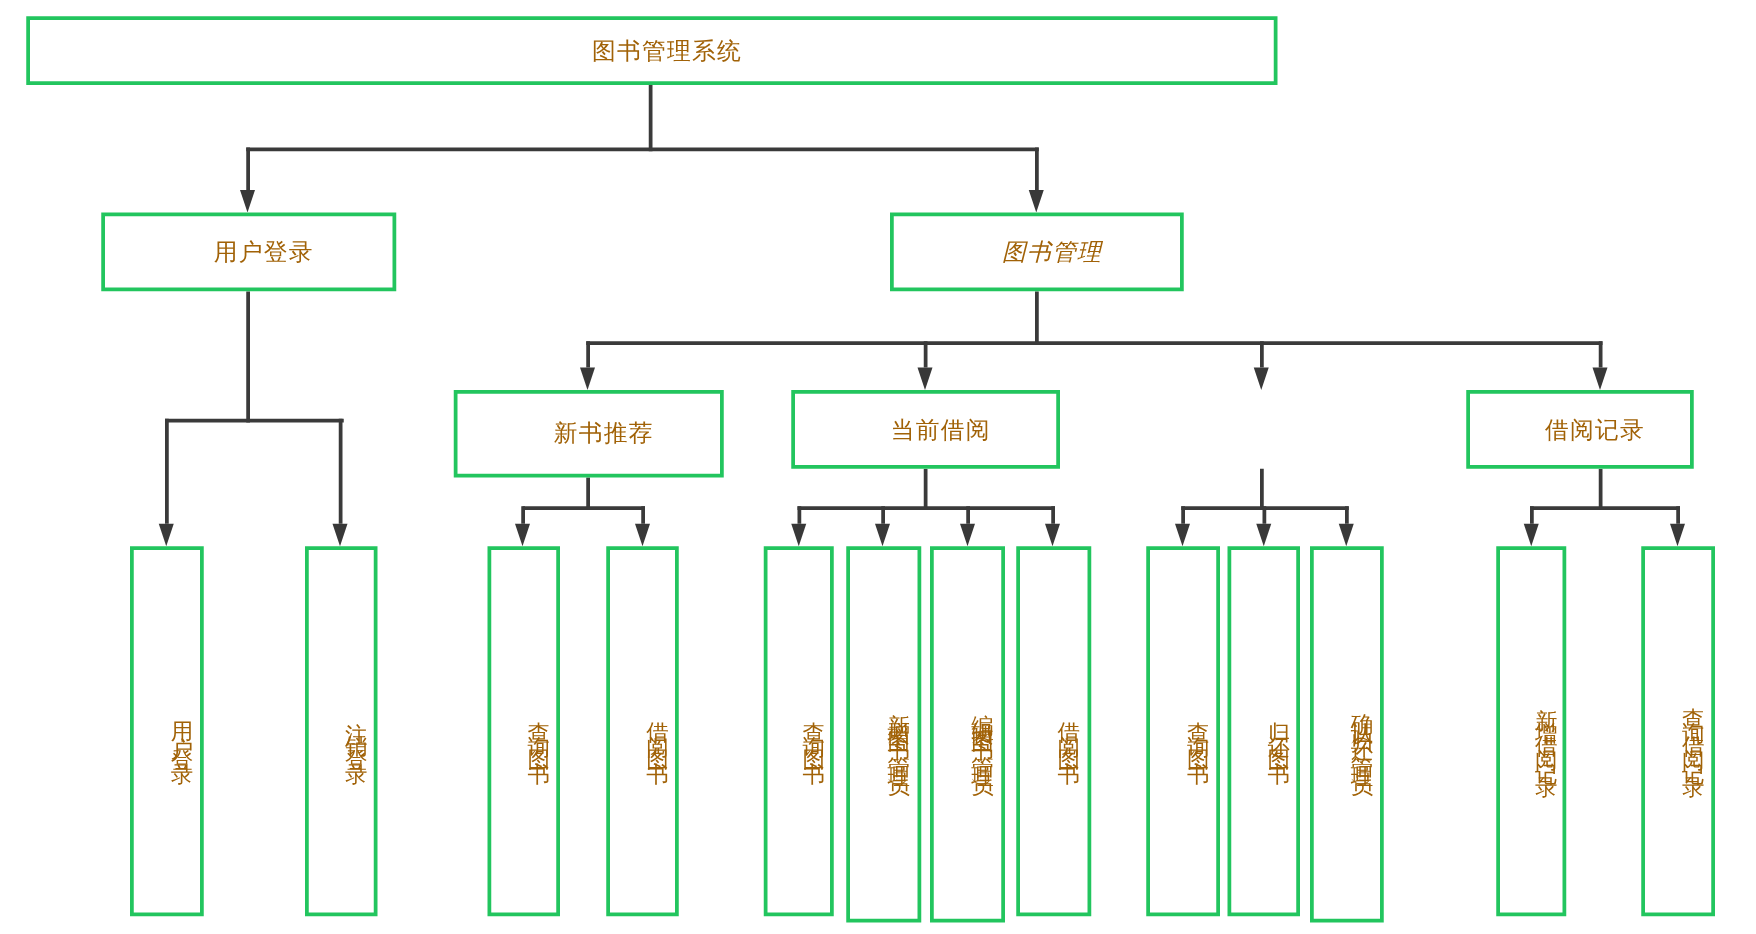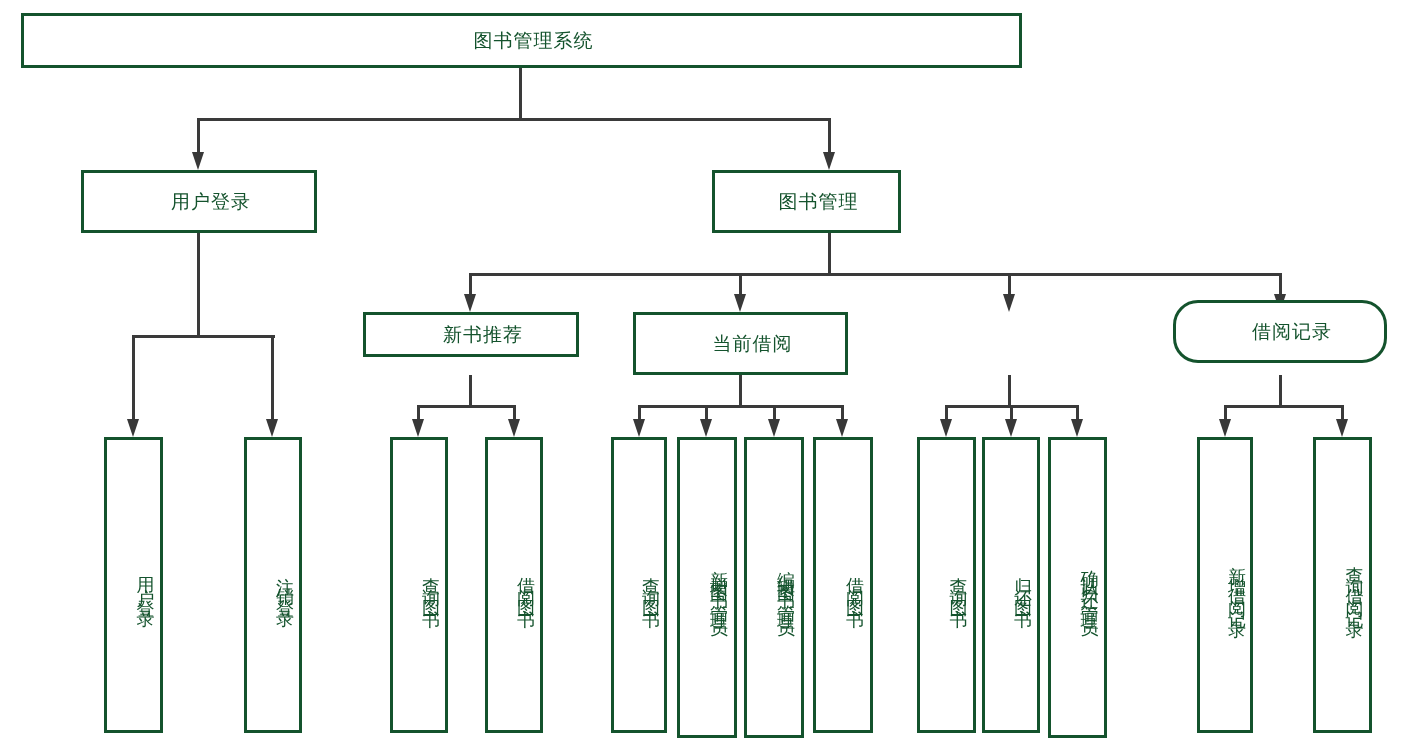--- a/index.html
+++ b/index.html
@@ -1,23 +1,23 @@
 <!DOCTYPE html>
 <html><head>
 <meta charset="utf-8">
 <style>
   html,body{margin:0;padding:0;background:#ffffff;}
   #stage{
     position:relative;width:1405px;height:747px;background:#ffffff;overflow:hidden;
     font-family:"Liberation Sans","DejaVu Sans",sans-serif;color:#1a1a1a;
   }
   .box{
-    position:absolute;background:#ffffff;border:3px solid #14532d;box-sizing:border-box;
+    position:absolute;background:#ffffff;border:3px solid #22c55e;box-sizing:border-box;
     display:flex;align-items:center;justify-content:center;
-    font-size:19px;letter-spacing:1px;color:#14532d;z-index:2;padding-left:24px;
+    font-size:19px;letter-spacing:1px;color:#a16207;z-index:2;padding-left:24px;
   }
   .vbox{
     writing-mode:vertical-rl;text-orientation:mixed;
     font-size:18px;letter-spacing:11px;line-height:1;
   }
   .vbox.tight{letter-spacing:7px;}
   .hl,.vl{position:absolute;background:#3a3a3a;z-index:1;}
   .hl{height:3px;}
   .vl{width:3px;}
   .ah{
@@ -31,25 +31,25 @@
   }
 </style>
 </head>
 <body>
 
 <div id="stage">
 
   <div class="box" style="left:21px;top:13px;width:1001px;height:55px;">图书管理系统</div>
 
   <div class="box" style="left:81px;top:170px;width:236px;height:63px;">用户登录</div>
-  <div class="box" style="left:712px;top:170px;width:189px;height:63px;">图书管理</div>
+  <div class="box" style="left:712px;top:170px;width:235px;height:63px;font-style:italic;">图书管理</div>
 
-  <div class="box" style="left:363px;top:312px;width:216px;height:45px;">新书推荐</div>
+  <div class="box" style="left:363px;top:312px;width:216px;height:70px;">新书推荐</div>
   <div class="box" style="left:633px;top:312px;width:215px;height:63px;">当前借阅</div>
-  <div class="box" style="left:1173px;top:300px;width:214px;height:63px;border-radius:25px;">借阅记录</div>
+  <div class="box" style="left:1173px;top:312px;width:182px;height:63px;">借阅记录</div>
 
   <div class="box vbox" style="left:104px;top:437px;width:59px;height:296px;">用户登录</div>
   <div class="box vbox" style="left:244px;top:437px;width:58px;height:296px;">注销登录</div>
 
   <div class="box vbox" style="left:390px;top:437px;width:58px;height:296px;">查询图书</div>
   <div class="box vbox" style="left:485px;top:437px;width:58px;height:296px;">借阅图书</div>
 
   <div class="box vbox" style="left:611px;top:437px;width:56px;height:296px;">查询图书</div>
   <div class="box vbox tight" style="left:677px;top:437px;width:60px;height:301px;">新增图书（管理员）</div>
   <div class="box vbox tight" style="left:744px;top:437px;width:60px;height:301px;">编辑图书（管理员）</div>

